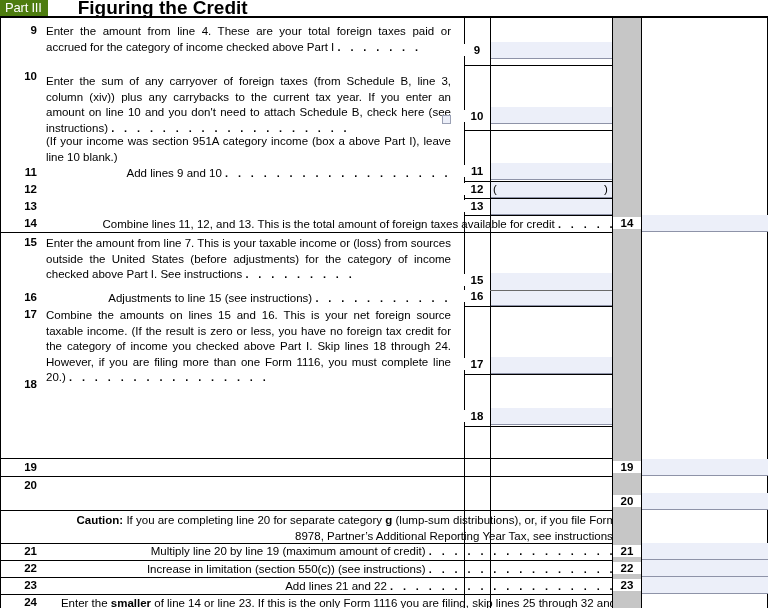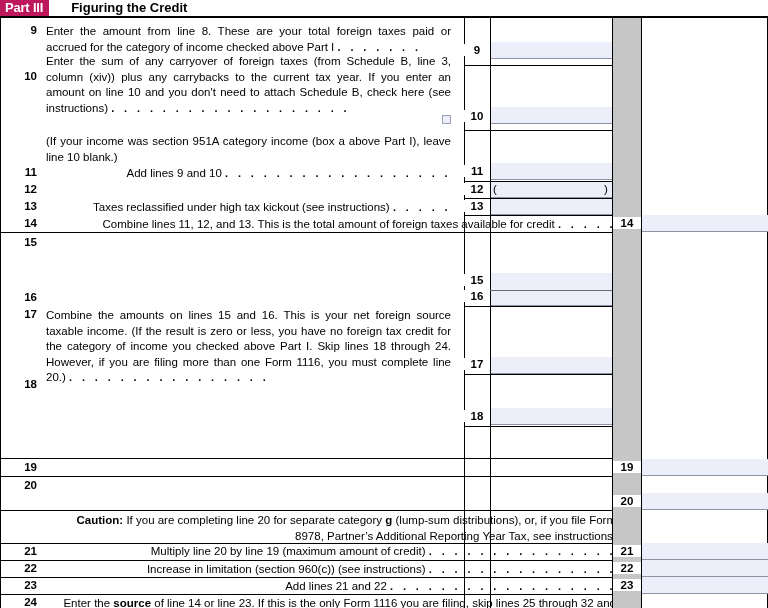--- a/index.html
+++ b/index.html
@@ -16,35 +16,35 @@
 
   
   .part-header {
     position: relative;
     height: 18px;
     border-bottom: 2px solid #000;
     display: flex;
     align-items: stretch;
   }
   .part-badge {
-    background: #be185d;
+    background: #4d7c0f;
     color: #fff;
-    font-weight: bold;
+    font-weight: normal;
     font-size: 13px;
     line-height: 16px;
     padding: 0 6px 0 5px;
     letter-spacing: -0.2px;
     display: flex;
     align-items: center;
   }
   .part-title {
     font-weight: bold;
-    font-size: 13px;
+    font-size: 19px;
     line-height: 16px;
-    padding-left: 22px;
+    padding-left: 30px;
     display: flex;
     align-items: center;
   }
 
   
   .form-body {
     position: relative;
     width: 768px;
     height: 590px;
     border-left: 1px solid #000;
@@ -164,29 +164,29 @@
 
   <div class="gray-band"></div>
 
   <div class="vrule x-num"></div>
   <div class="vrule x-inner"></div>
   <div class="vrule x-gray1"></div>
   <div class="vrule x-gray2"></div>
 
   <div class="lineno" style="top:6px">9</div>
   <div class="text" style="top:6px; width:405px;">
-    <span>Enter the amount from line 8. These are your total foreign taxes paid or accrued for the category of income checked above Part I</span>
+    <span>Enter the amount from line 4. These are your total foreign taxes paid or accrued for the category of income checked above Part I</span>
     <span class="dots">.  .  .  .  .  .  .</span>
   </div>
   <div class="entry inner" style="top:24px; height:17px;"></div>
   <div class="numbox" style="top:26px">9</div>
   <div class="rule-h" style="left:463px; width:148px; top:47px;"></div>
 
   <div class="lineno" style="top:52px">10</div>
-  <div class="text" style="top:36px; width:405px;">
+  <div class="text" style="top:56px; width:405px;">
     <span>Enter the sum of any carryover of foreign taxes (from Schedule B, line 3, column (xiv)) plus any carrybacks to the current tax year. If you enter an amount on line 10 and you don't need to attach Schedule B, check here (see instructions)</span>
     <span class="dots">.   .   .   .   .   .   .   .   .   .   .   .   .   .   .   .   .   .   .</span>
   </div>
   <div class="checkbox" style="left:441px; top:97px;"></div>
   <div class="entry inner" style="top:89px; height:17px;"></div>
   <div class="numbox" style="top:92px">10</div>
   <div class="rule-h" style="left:463px; width:148px; top:112px;"></div>
 
   <div class="text" style="top:116px; width:405px;">(If your income was section 951A category income (box a above Part I), leave line 10 blank.)</div>
 
@@ -200,43 +200,47 @@
   <div class="rule-h" style="left:463px; width:148px; top:163px;"></div>
 
   <div class="lineno" style="top:165px">12</div>
   <div class="entry inner" style="top:163px; height:17px;"></div>
   <div class="numbox" style="top:165px">12</div>
   <div class="paren" style="left:492px; top:165px;">(</div>
   <div class="paren" style="left:603px; top:165px;">)</div>
   <div class="rule-h" style="left:463px; width:148px; top:180px;"></div>
 
   <div class="lineno" style="top:182px">13</div>
-  <div class="text nojust" style="top:182px; width:405px;">
-    <span>Taxes reclassified under high tax kickout (see instructions)</span>
-    <span class="dots">.   .   .   .   .</span>
-  </div>
   <div class="entry inner" style="top:180px; height:17px;"></div>
   <div class="numbox" style="top:182px">13</div>
   <div class="rule-h" style="left:463px; width:148px; top:197px;"></div>
 
   <div class="lineno" style="top:199px">14</div>
   <div class="text nojust" style="top:199px; width:570px;">
     <span>Combine lines 11, 12, and 13. This is the total amount of foreign taxes available for credit</span>
     <span class="dots">.   .   .   .   .</span>
   </div>
   <div class="entry right" style="top:197px; height:17px;"></div>
   <div class="numbox-r" style="top:199px">14</div>
   <div class="rule-h" style="left:0px; width:611px; top:214px;"></div>
 
   <div class="lineno" style="top:218px">15</div>
+  <div class="text" style="top:218px; width:405px;">
+    <span>Enter the amount from line 7. This is your taxable income or (loss) from sources outside the United States (before adjustments) for the category of income checked above Part I. See instructions</span>
+    <span class="dots">.   .   .   .   .   .   .   .   .</span>
+  </div>
   <div class="entry inner" style="top:255px; height:17px;"></div>
   <div class="numbox" style="top:256px">15</div>
   <div class="rule-h thin" style="left:463px; width:148px; top:272px;"></div>
 
   <div class="lineno" style="top:273px">16</div>
+  <div class="text nojust" style="top:273px; width:405px;">
+    <span>Adjustments to line 15 (see instructions)</span>
+    <span class="dots">.   .   .   .   .   .   .   .   .   .   .</span>
+  </div>
   <div class="entry inner" style="top:271px; height:17px;"></div>
   <div class="numbox" style="top:272px">16</div>
   <div class="rule-h" style="left:463px; width:148px; top:288px;"></div>
 
   <div class="lineno" style="top:290px">17</div>
   <div class="text" style="top:290px; width:405px;">
     <span>Combine the amounts on lines 15 and 16. This is your net foreign source taxable income. (If the result is zero or less, you have no foreign tax credit for the category of income you checked above Part I. Skip lines 18 through 24. However, if you are filing more than one Form 1116, you must complete line 20.)</span>
     <span class="dots">.   .   .   .   .   .   .   .   .   .   .   .   .   .   .   .</span>
   </div>
   <div class="entry inner" style="top:339px; height:17px;"></div>
@@ -267,32 +271,32 @@
   <div class="text nojust" style="top:526px; width:570px;">
     <span>Multiply line 20 by line 19 (maximum amount of credit)</span>
     <span class="dots">.   .   .   .   .   .   .   .   .   .   .   .   .   .   .</span>
   </div>
   <div class="entry right" style="top:525px; height:17px;"></div>
   <div class="numbox-r" style="top:527px">21</div>
   <div class="rule-h" style="left:0px; width:611px; top:542px;"></div>
 
   <div class="lineno" style="top:544px">22</div>
   <div class="text nojust" style="top:544px; width:570px;">
-    <span>Increase in limitation (section 960(c)) (see instructions)</span>
+    <span>Increase in limitation (section 550(c)) (see instructions)</span>
     <span class="dots">.   .   .   .   .   .   .   .   .   .   .   .   .   .   .</span>
   </div>
   <div class="entry right" style="top:542px; height:17px;"></div>
   <div class="numbox-r" style="top:544px">22</div>
   <div class="rule-h" style="left:0px; width:611px; top:559px;"></div>
 
   <div class="lineno" style="top:561px">23</div>
   <div class="text nojust" style="top:561px; width:570px;">
     <span>Add lines 21 and 22</span>
     <span class="dots">.   .   .   .   .   .   .   .   .   .   .   .   .   .   .   .   .   .</span>
   </div>
   <div class="entry right" style="top:559px; height:17px;"></div>
   <div class="numbox-r" style="top:561px">23</div>
   <div class="rule-h" style="left:0px; width:611px; top:576px;"></div>
 
   <div class="lineno" style="top:578px">24</div>
-  <div class="text nojust" style="top:578px; width:570px;">Enter the <b>source</b> of line 14 or line 23. If this is the only Form 1116 you are filing, skip lines 25 through 32 and enter this amount on line 33. Otherwise, complete the appropriate line in Part IV. See instructions</div>
+  <div class="text nojust" style="top:578px; width:570px;">Enter the <b>smaller</b> of line 14 or line 23. If this is the only Form 1116 you are filing, skip lines 25 through 32 and enter this amount on line 33. Otherwise, complete the appropriate line in Part IV. See instructions</div>
 
 </div>
 
 </body></html>

